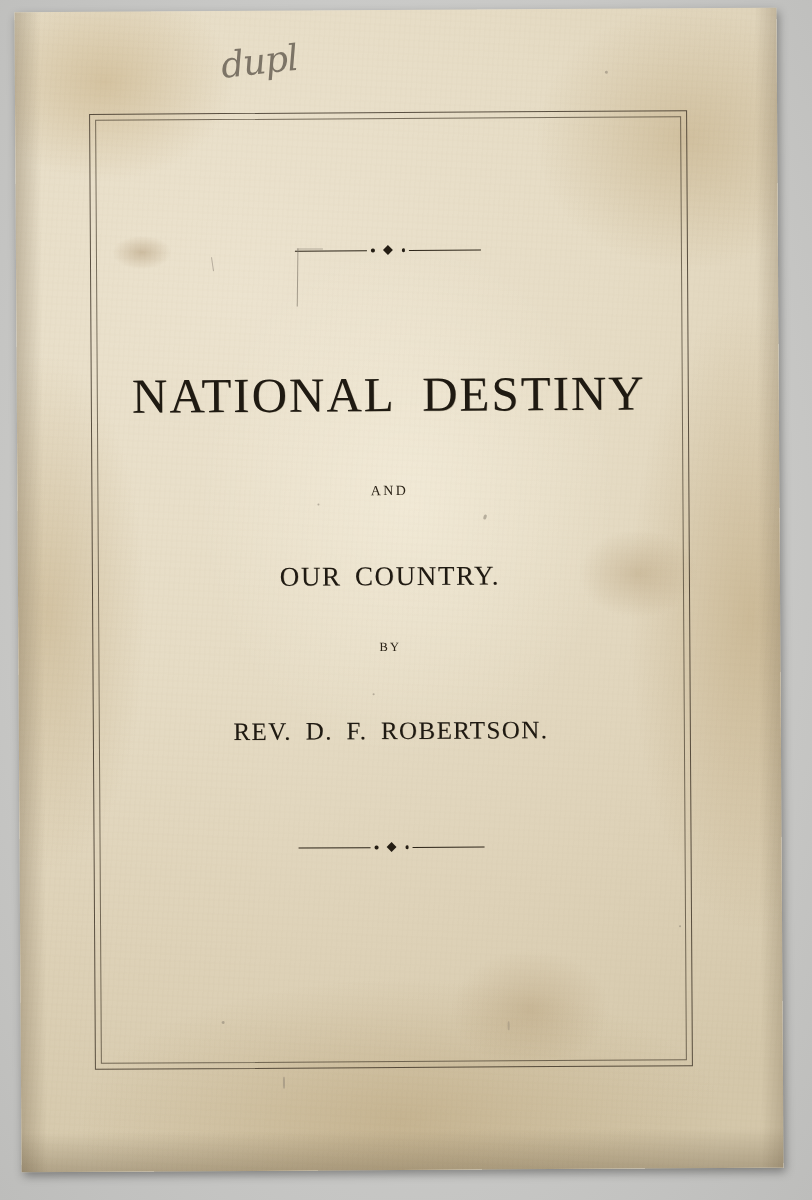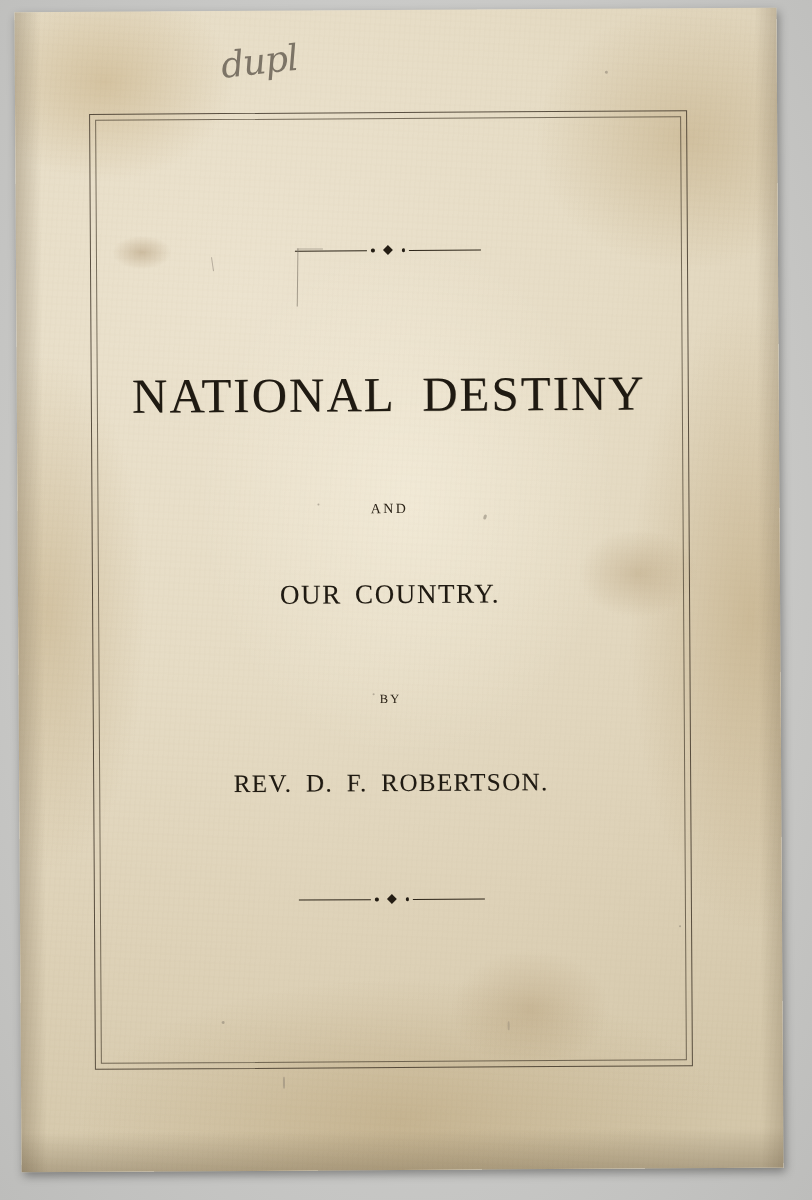--- a/index.html
+++ b/index.html
@@ -165,37 +165,37 @@
     letter-spacing: 2px;
     word-spacing: 14px;
     font-weight: 400;
     color: #1f1a12;
     text-shadow: 0.5px 0.4px 0 rgba(60,48,30,0.35);
     font-family: "Liberation Serif", serif;
     white-space: nowrap;
   }
 
   #conjunction-and {
-    margin-top: 78px;
+    margin-top: 60px;
     font-size: 14px;
     letter-spacing: 2.4px;
     color: #2b2317;
   }
 
   #subtitle {
     margin-top: 62px;
     font-size: 27px;
     letter-spacing: 1.6px;
     word-spacing: 5px;
     color: #1f1a12;
     text-shadow: 0.4px 0.3px 0 rgba(60,48,30,0.3);
   }
 
   #byline-by {
-    margin-top: 82px;
+    margin-top: 48px;
     font-size: 12.5px;
     letter-spacing: 2.2px;
     color: #2b2317;
   }
 
   #author-name {
     margin-top: 62px;
     font-size: 25px;
     letter-spacing: 1.4px;
     word-spacing: 6px;

